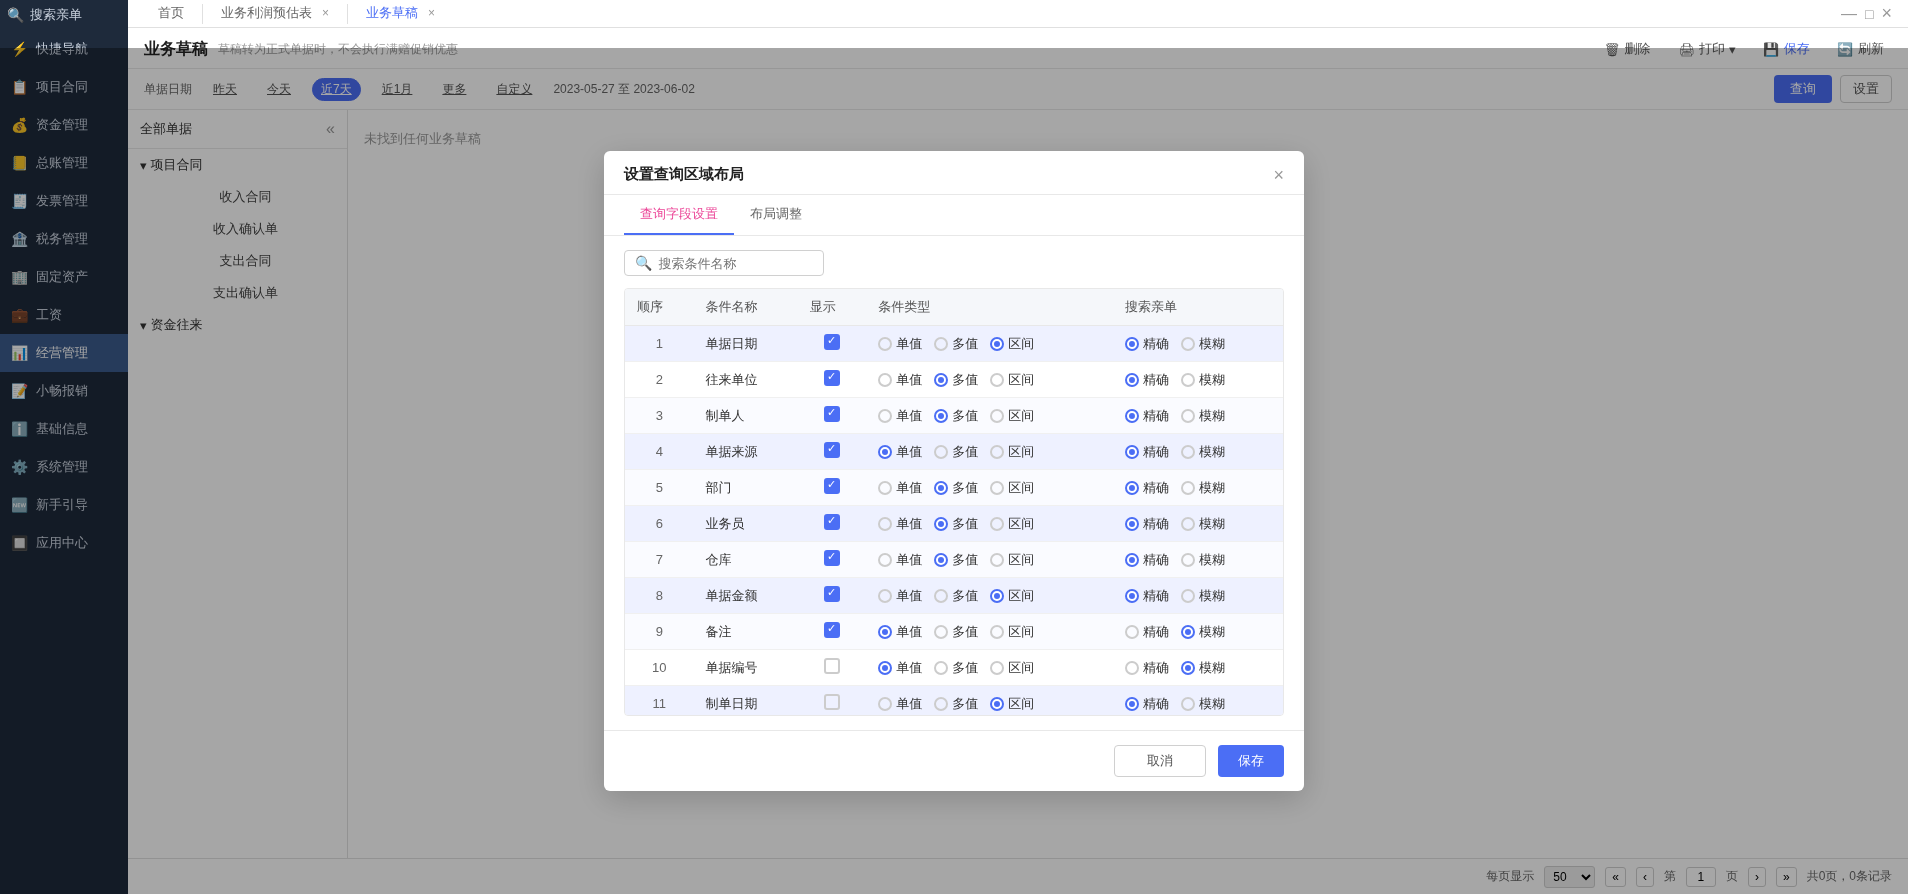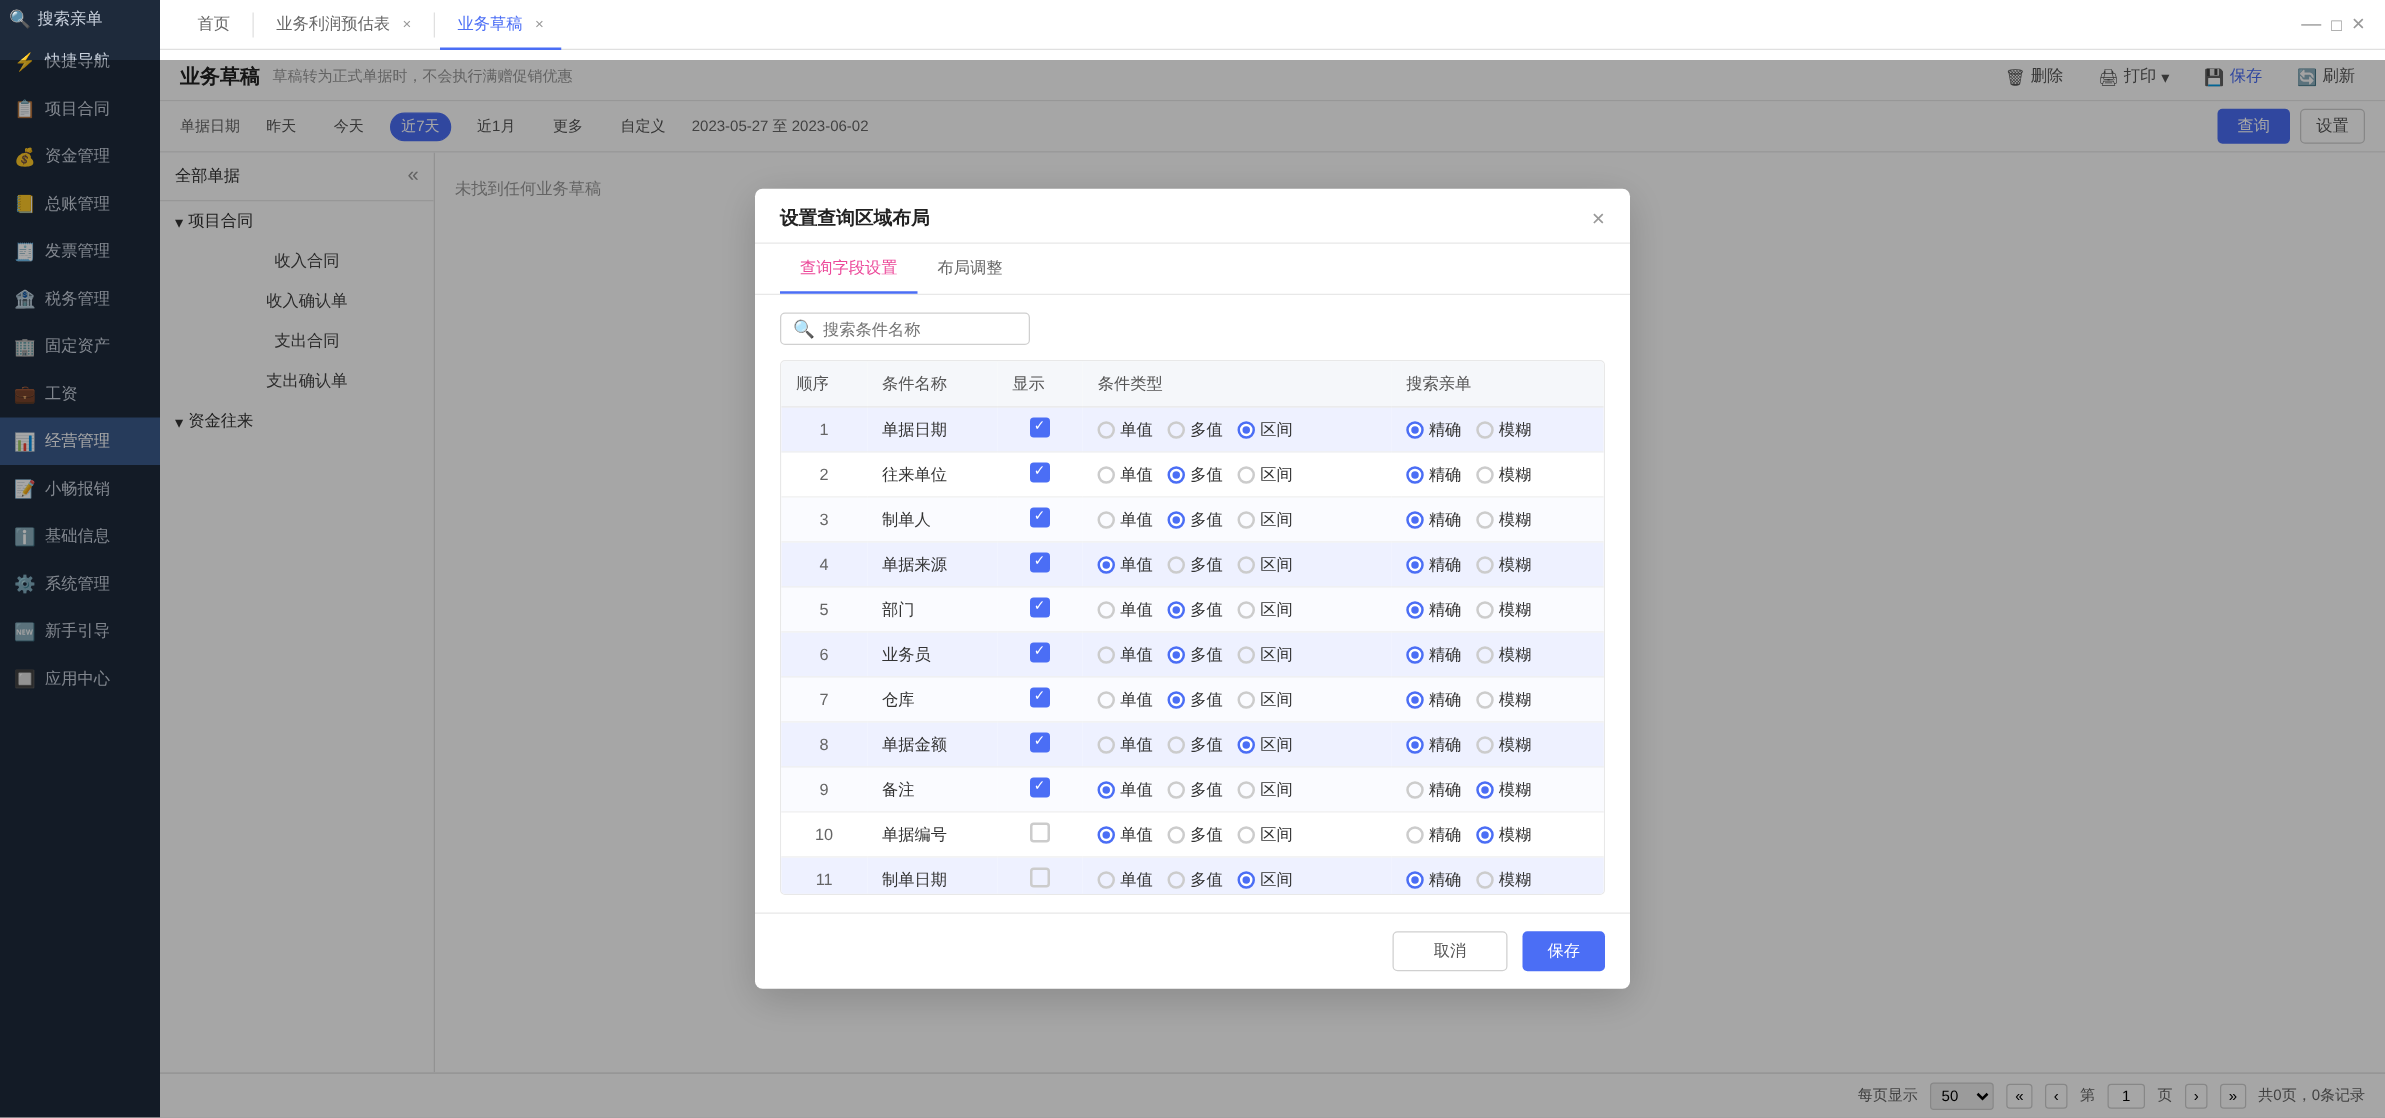--- a/index.html
+++ b/index.html
@@ -12,39 +12,39 @@
     .sidebar { width: 128px; background: #1e2a3b; color: #c8d0dc; display: flex; flex-direction: column; flex-shrink: 0; }
     .sidebar-search { display: flex; align-items: center; gap: 6px; font-size: 13px; cursor: pointer; color: #c8d0dc; padding: 6px 8px; border-radius: 4px; }
     .sidebar-item { display: flex; align-items: center; gap: 8px; padding: 10px 12px; cursor: pointer; font-size: 13px; color: #c8d0dc; }
     .sidebar-item.active { background: #3b5b8c; color: #fff; }
     .sidebar-icon { width: 16px; height: 16px; display: inline-flex; align-items: center; justify-content: center; font-size: 14px; }
 
     
     .main-area { flex: 1; display: flex; flex-direction: column; overflow: hidden; }
 
     
-    .tab-bar { display: flex; align-items: center; background: #fff; border-bottom: 1px solid #e0e0e0; padding: 0 16px; height: 40px; }
+    .tab-bar { display: flex; align-items: center; background: #fff; border-bottom: 1px solid #e0e0e0; padding: 0 16px; height: 28px; }
     .tab-item { display: flex; align-items: center; gap: 6px; padding: 0 14px; height: 40px; cursor: pointer; font-size: 13px; color: #666; border-bottom: 2px solid transparent; }
     .tab-item.active { color: #4b6ef5; border-bottom: 2px solid #4b6ef5; font-weight: 500; }
     .tab-close { color: #999; font-size: 12px; cursor: pointer; margin-left: 4px; }
     .tab-divider { width: 1px; height: 20px; background: #e0e0e0; margin: 0 4px; }
 
     
     .page-header { background: #fff; padding: 8px 16px 6px; border-bottom: 1px solid #e8e8e8; display: flex; align-items: center; justify-content: space-between; }
     .page-title-area { display: flex; align-items: center; gap: 10px; }
     .page-title { font-size: 16px; font-weight: 600; color: #222; }
     .page-subtitle { font-size: 12px; color: #999; }
     .header-actions { display: flex; align-items: center; gap: 12px; }
     .header-btn { display: flex; align-items: center; gap: 4px; font-size: 13px; color: #555; cursor: pointer; padding: 4px 8px; border-radius: 3px; }
     .header-btn.primary { color: #4b6ef5; }
 
     
     .filter-bar { background: #fff; padding: 6px 16px; display: flex; align-items: center; gap: 12px; border-bottom: 1px solid #e8e8e8; }
     .filter-label { font-size: 12px; color: #666; }
-    .filter-btn { font-size: 12px; color: #555; padding: 2px 8px; border-radius: 3px; cursor: pointer; border: 1px solid transparent; }
+    .filter-btn { font-size: 12px; color: #555; padding: 2px 8px; border-radius: 3px; cursor: pointer; border: 1px solid transparent; text-decoration: underline; }
     .filter-btn.active { background: #4b6ef5; color: #fff; border-color: #4b6ef5; border-radius: 12px; }
     .filter-date-range { font-size: 12px; color: #666; }
     .filter-right { margin-left: auto; display: flex; gap: 8px; }
     .query-btn { background: #4b6ef5; color: #fff; border: none; padding: 5px 16px; border-radius: 4px; cursor: pointer; font-size: 13px; }
     .set-btn { background: #fff; color: #555; border: 1px solid #d0d0d0; padding: 4px 12px; border-radius: 4px; cursor: pointer; font-size: 13px; }
 
     
     .content-area { display: flex; flex: 1; overflow: hidden; background: #f0f2f5; }
     .left-panel { width: 220px; background: #fff; border-right: 1px solid #e0e0e0; flex-shrink: 0; overflow-y: auto; }
     .left-panel-header { display: flex; align-items: center; justify-content: space-between; padding: 10px 12px; font-size: 13px; font-weight: 500; border-bottom: 1px solid #e8e8e8; }

